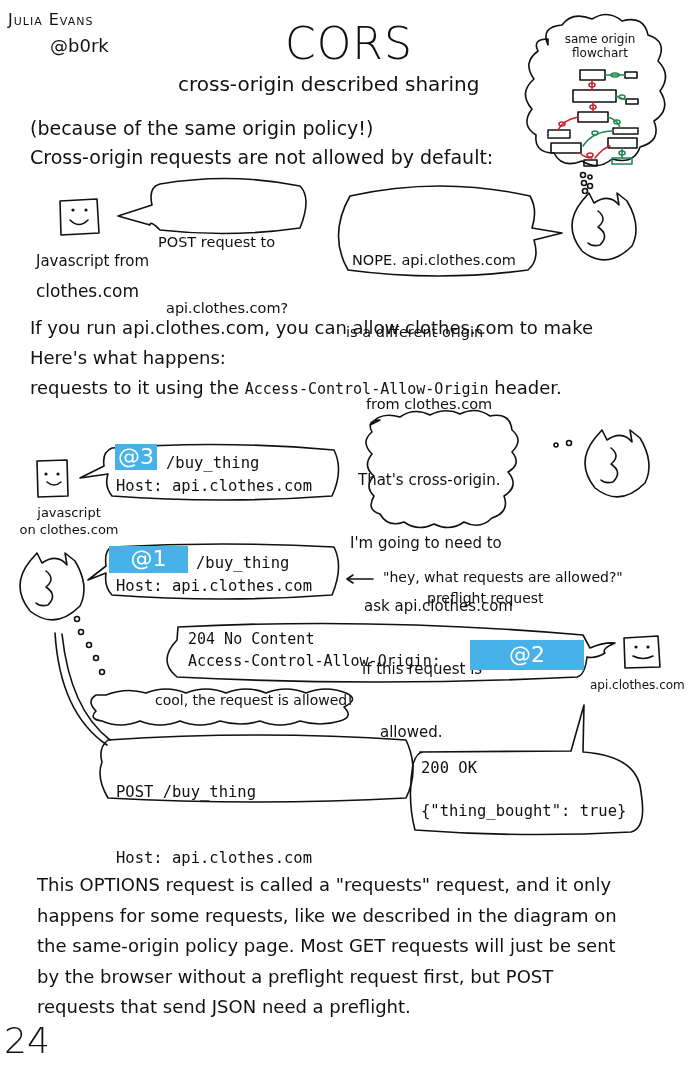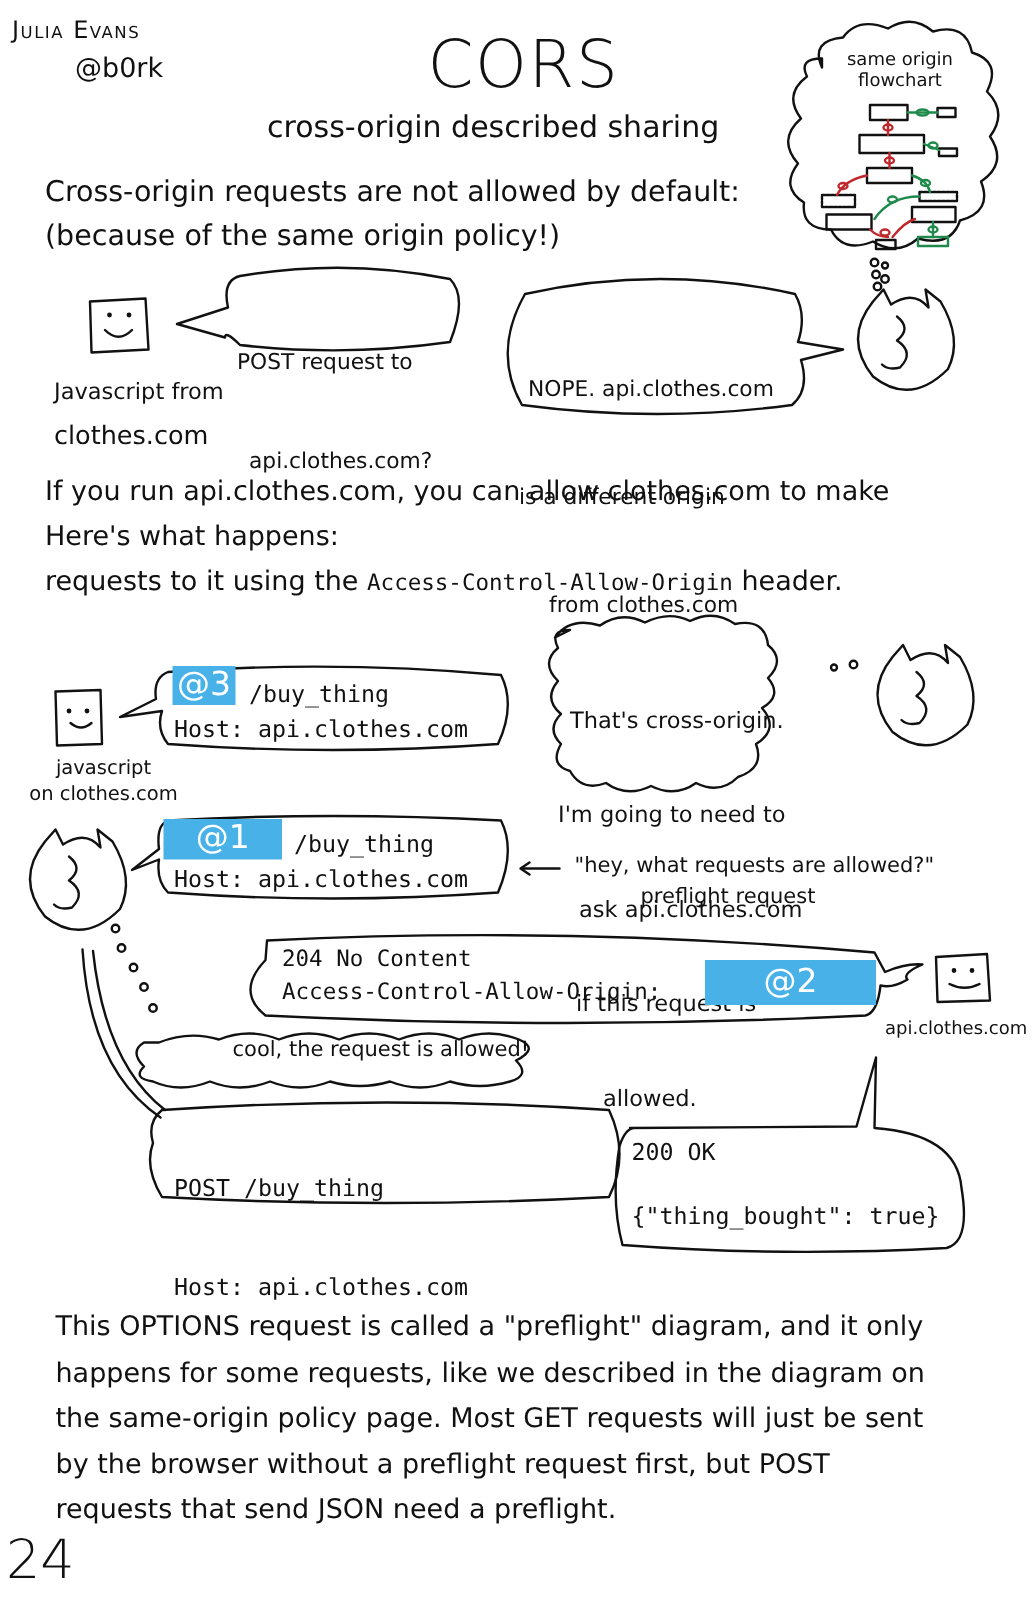--- a/index.html
+++ b/index.html
@@ -145,22 +145,22 @@
 <div class="abs hand author2">@b0rk</div>
 <div class="abs hand title">CORS</div>
 <div class="abs hand subtitle">cross-origin described sharing</div>
 
 <div class="abs hand small" style="left:562px;top:32px;font-size:12px;line-height:14px;text-align:center;width:76px;">
   <div>same origin</div>
   <div>flowchart</div>
 </div>
 
 <div class="abs hand intro">
+  <div>(because of the same origin policy!)</div>
   <div>Cross-origin requests are not allowed by default:</div>
-  <div>(because of the same origin policy!)</div>
 </div>
 
 <div class="abs hand bubble-text" style="left:158px;top:187px;line-height:22px;">
   <div>POST request to</div>
   <div style="padding-left:8px">api.clothes.com?</div>
 </div>
 <div class="abs hand" style="left:36px;top:246px;font-size:15px;line-height:30px;">
   <div>Javascript from</div>
   <div style="font-size:17px">clothes.com</div>
 </div>
@@ -178,21 +178,21 @@
 
 <div class="ph" style="left:115px;top:444px;width:42px;height:26px;">@3</div>
 <div class="abs mono codebox" style="left:166px;top:452px;">/buy_thing</div>
 <div class="abs mono codebox" style="left:116px;top:475px;">Host: api.clothes.com</div>
 
 <div class="abs hand" style="left:14px;top:504px;font-size:13px;line-height:17px;text-align:center;width:110px;">
   <div>javascript</div>
   <div>on clothes.com</div>
 </div>
 
-<div class="abs hand cloud-text" style="left:372px;top:428px;">
+<div class="abs hand cloud-text" style="left:350px;top:428px;">
   <div style="padding-left:8px">That's cross-origin.</div>
   <div>I'm going to need to</div>
   <div style="padding-left:14px">ask api.clothes.com</div>
   <div style="padding-left:12px">if this request is</div>
   <div style="padding-left:30px">allowed.</div>
 </div>
 
 <div class="ph" style="left:109px;top:546px;width:79px;height:27px;">@1</div>
 <div class="abs mono codebox" style="left:196px;top:552px;">/buy_thing</div>
 <div class="abs mono codebox" style="left:116px;top:575px;">Host: api.clothes.com</div>
@@ -210,20 +210,20 @@
 
 <div class="abs mono codebox" style="left:116px;top:737px;">
   <div>POST /buy_thing</div>
   <div>Host: api.clothes.com</div>
 </div>
 
 <div class="abs mono codebox" style="left:421px;top:757px;">200 OK</div>
 <div class="abs mono codebox" style="left:421px;top:800px;">{"thing_bought": true}</div>
 
 <div class="abs hand outro">
-  <div>This OPTIONS request is called a "preflight" diagram, and it only</div>
+  <div>This OPTIONS request is called a "requests" request, and it only</div>
   <div>happens for some requests, like we described in the diagram on</div>
   <div>the same-origin policy page. Most GET requests will just be sent</div>
   <div>by the browser without a preflight request first, but POST</div>
   <div>requests that send JSON need a preflight.</div>
 </div>
 
 <div class="abs hand pagenum">24</div>
 
 </body></html>

